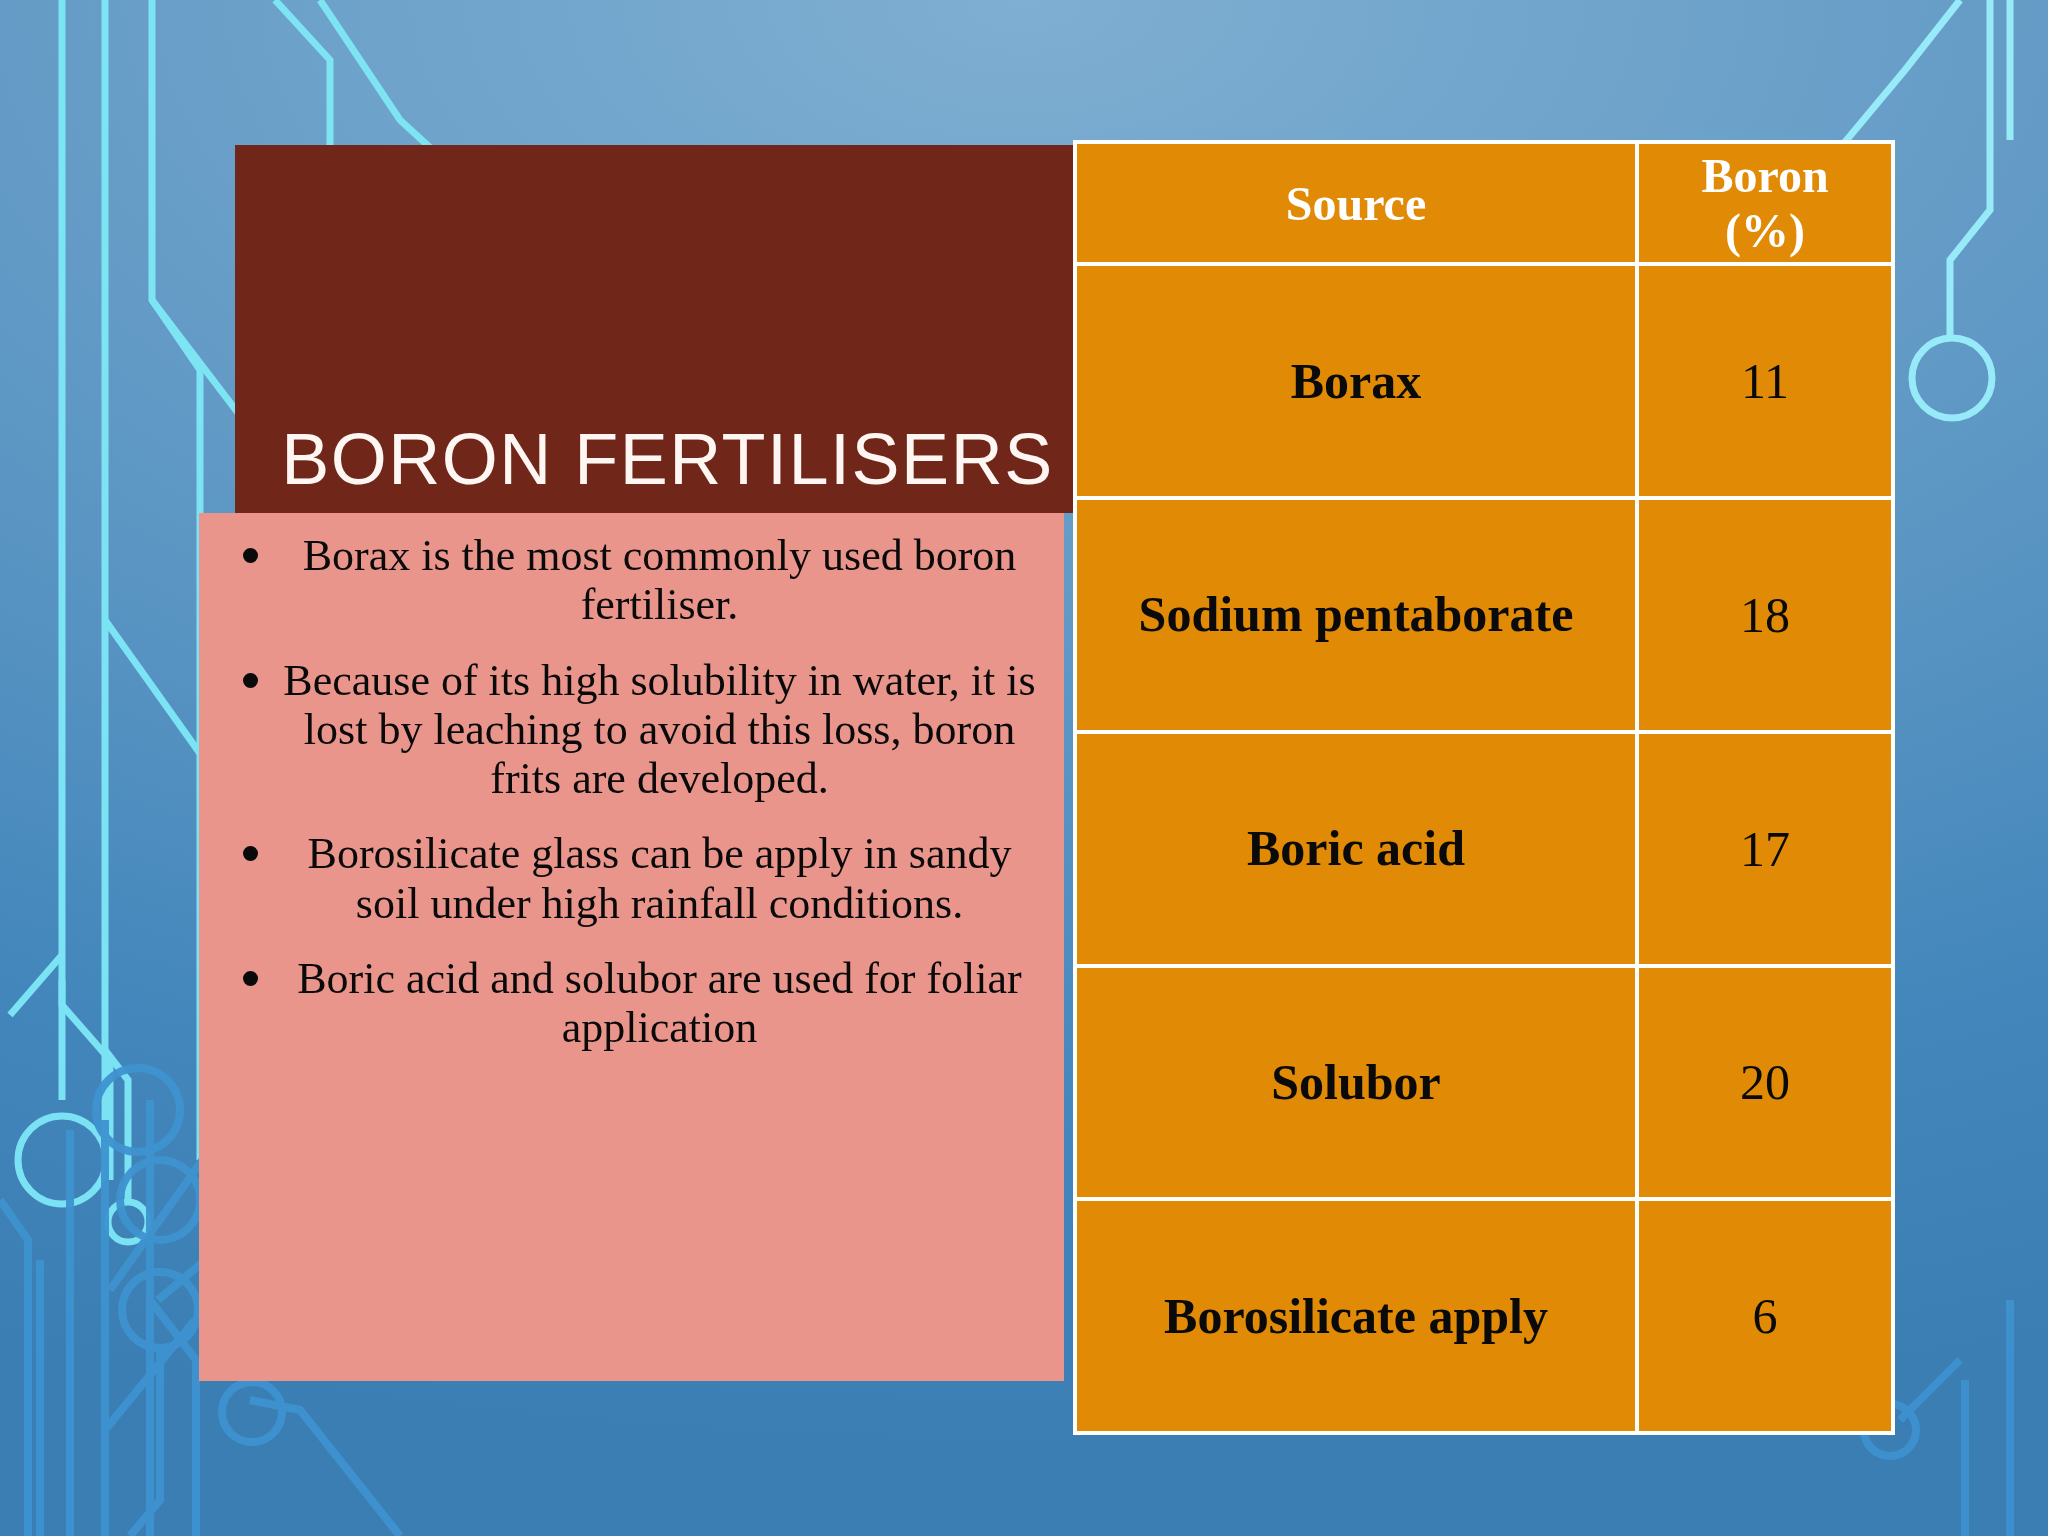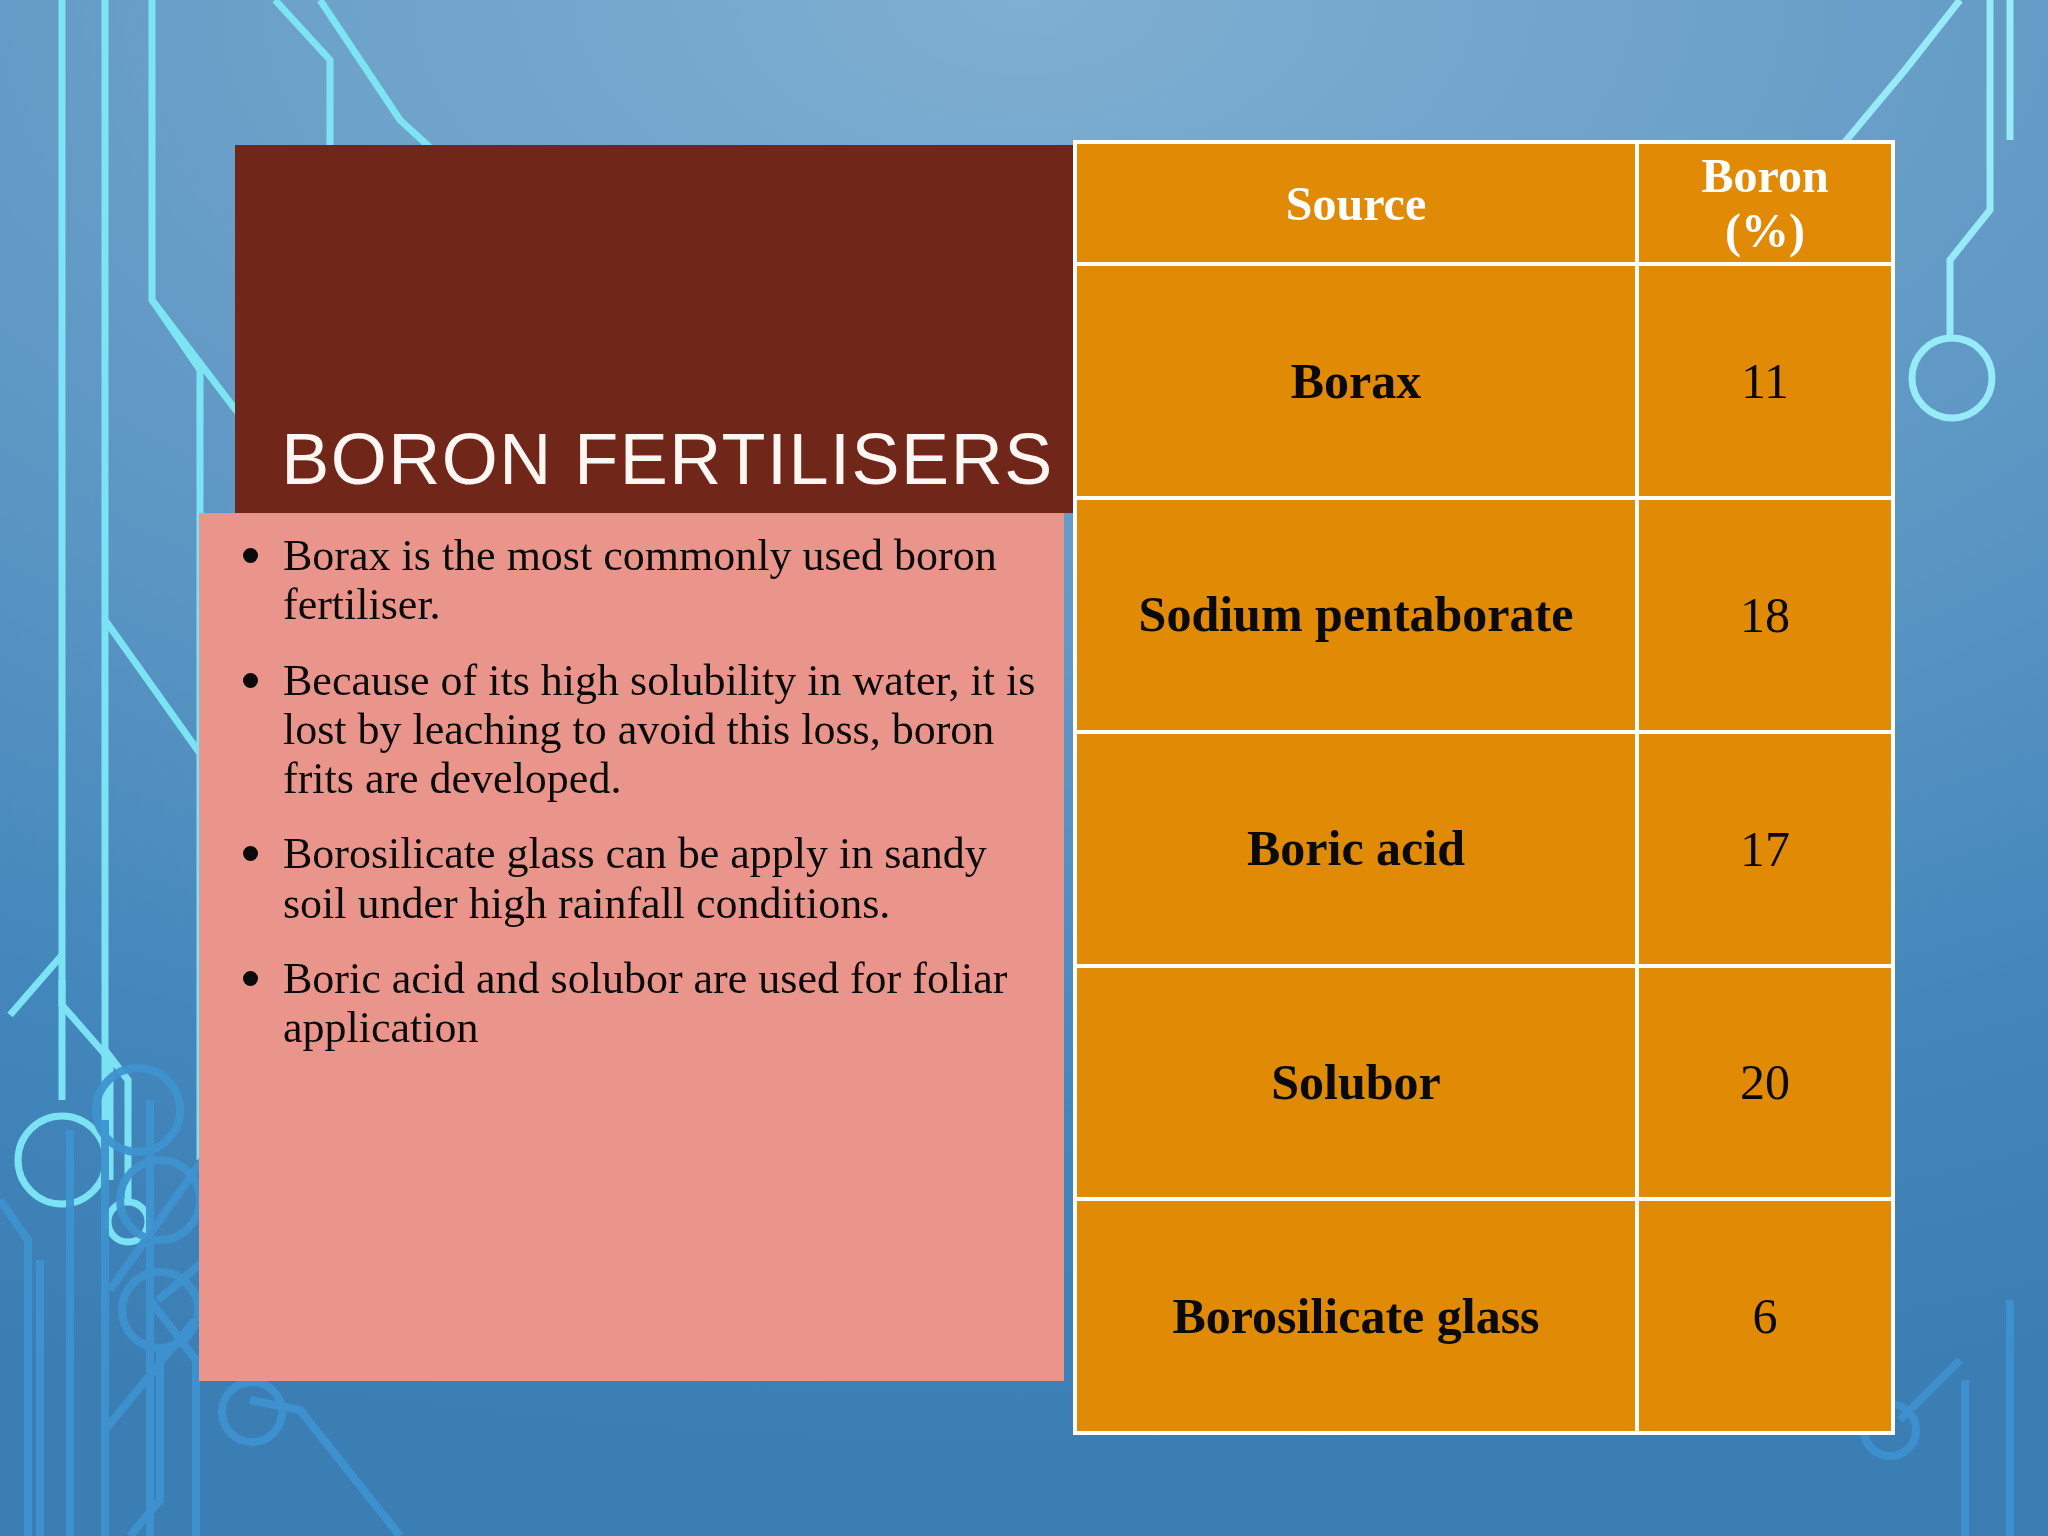--- a/index.html
+++ b/index.html
@@ -68,20 +68,21 @@
     padding: 0;
   }
   ul.bullets > li {
     position: relative;
     padding-left: 60px;
     margin-bottom: 26px;
     font-size: 44px;
     line-height: 1.12;
     color: #0A0A0A;
     font-family: "Liberation Serif", serif;
+    text-align: center;
   }
   ul.bullets > li:last-child { margin-bottom: 0; }
   ul.bullets > li::before {
     content: "";
     position: absolute;
     left: 20px;
     top: 17px;
     width: 15px;
     height: 15px;
     border-radius: 50%;
@@ -224,19 +225,19 @@
       </tr>
       <tr>
         <td class="src">Boric acid</td>
         <td class="val">17</td>
       </tr>
       <tr>
         <td class="src">Solubor</td>
         <td class="val">20</td>
       </tr>
       <tr>
-        <td class="src">Borosilicate glass</td>
+        <td class="src">Borosilicate apply</td>
         <td class="val">6</td>
       </tr>
     </tbody>
   </table>
 
 </div>
 
 </body></html>

